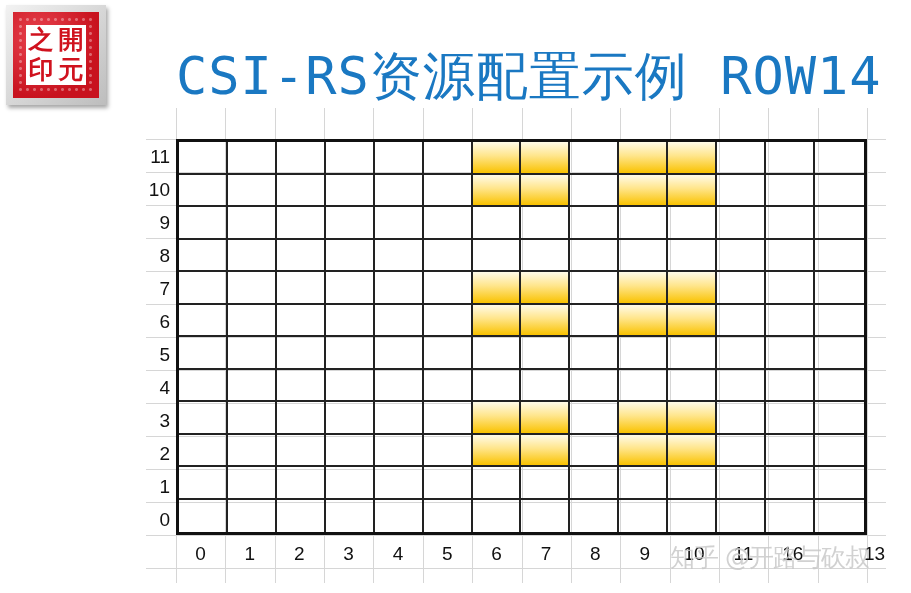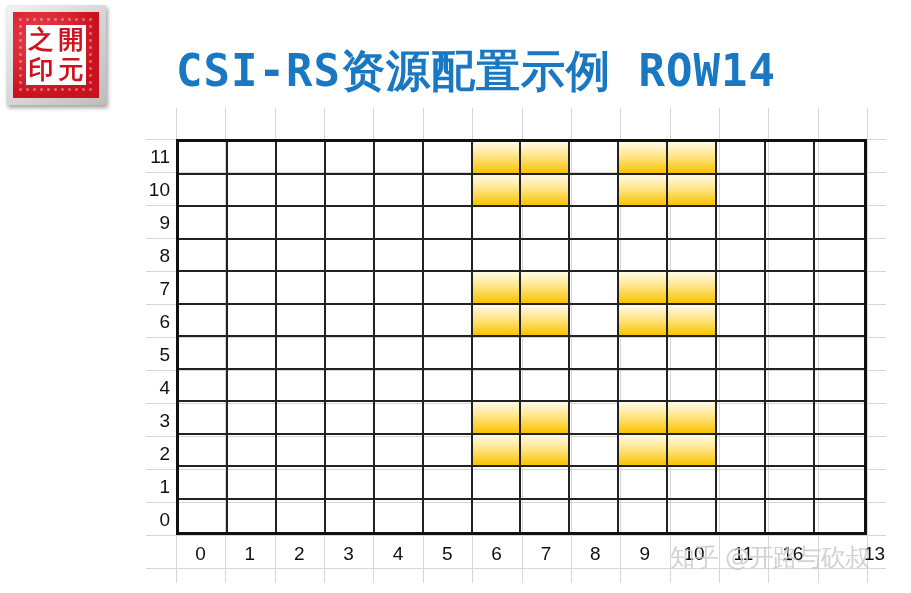--- a/index.html
+++ b/index.html
@@ -10,21 +10,21 @@
   .logo-inner { position:absolute; left:7px; top:7px; width:86px; height:86px;
           background:radial-gradient(circle at 30% 30%, #e8434f, #c8121e 70%); }
   .logo-inner::before { content:""; position:absolute; inset:4px;
           background-image:radial-gradient(circle, rgba(255,255,255,0.35) 1px, transparent 2px);
           background-size:7px 7px; }
   .logo-text { position:absolute; left:13px; top:13px; width:60px; height:60px; background:#fff;
           display:grid; grid-template-columns:1fr 1fr; grid-template-rows:1fr 1fr;
           font-family:"DejaVu Sans", sans-serif; font-weight:bold; color:#d0121e; font-size:25px;
           line-height:30px; text-align:center; }
   .title { position:absolute; left:176px; top:42px; font-family:"DejaVu Sans Mono", monospace;
-           font-size:44px; font-weight:bold; color:#1a78c2; letter-spacing:1px; white-space:nowrap; }
+           font-size:52px; font-weight:normal; color:#1a78c2; letter-spacing:1px; white-space:nowrap; }
   .bg-grid { position:absolute; left:146px; top:108px; width:740px; height:475px; }
   .vline { position:absolute; width:1px; background:#d6d6d6; }
   .hline { position:absolute; height:1px; background:#d6d6d6; }
   .grid { position:absolute; left:176px; top:139px; width:691px; height:396px;
           border:3px solid #111; box-sizing:border-box; display:grid;
           grid-template-columns:repeat(14,1fr); grid-template-rows:repeat(12,1fr); }
   .cell { border-right:2px solid #222; border-bottom:2px solid #222; box-sizing:border-box; }
   .cell.lastc { border-right:none; }
   .cell.lastr { border-bottom:none; }
   .cell.on { background:linear-gradient(to bottom,#fffbe8 0%,#ffe58a 45%,#f9c200 100%); }

